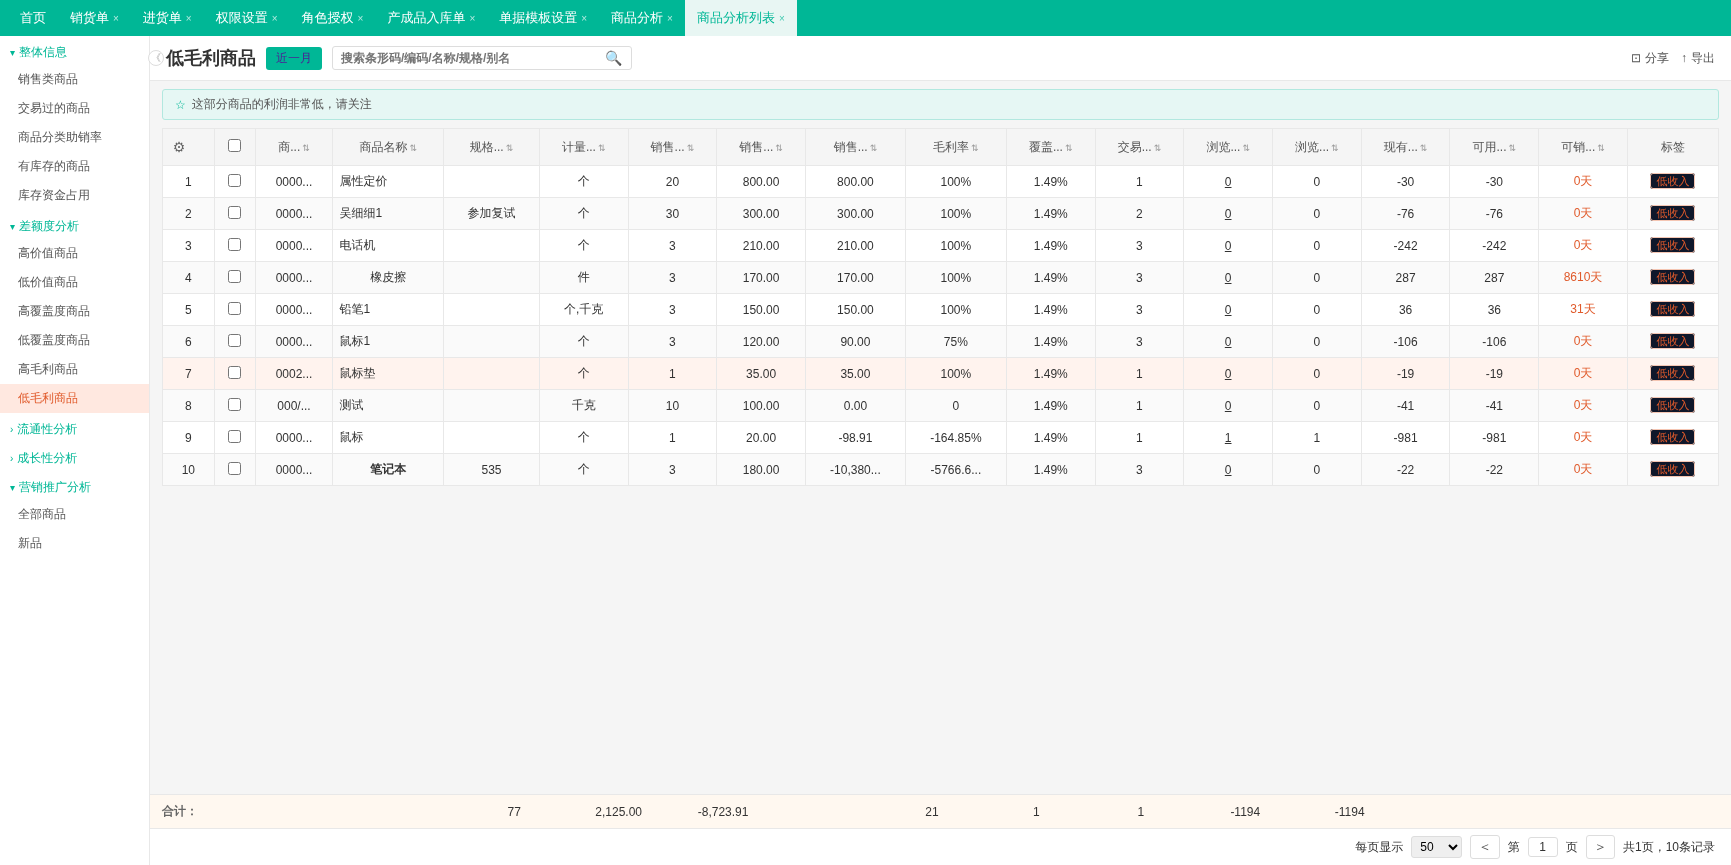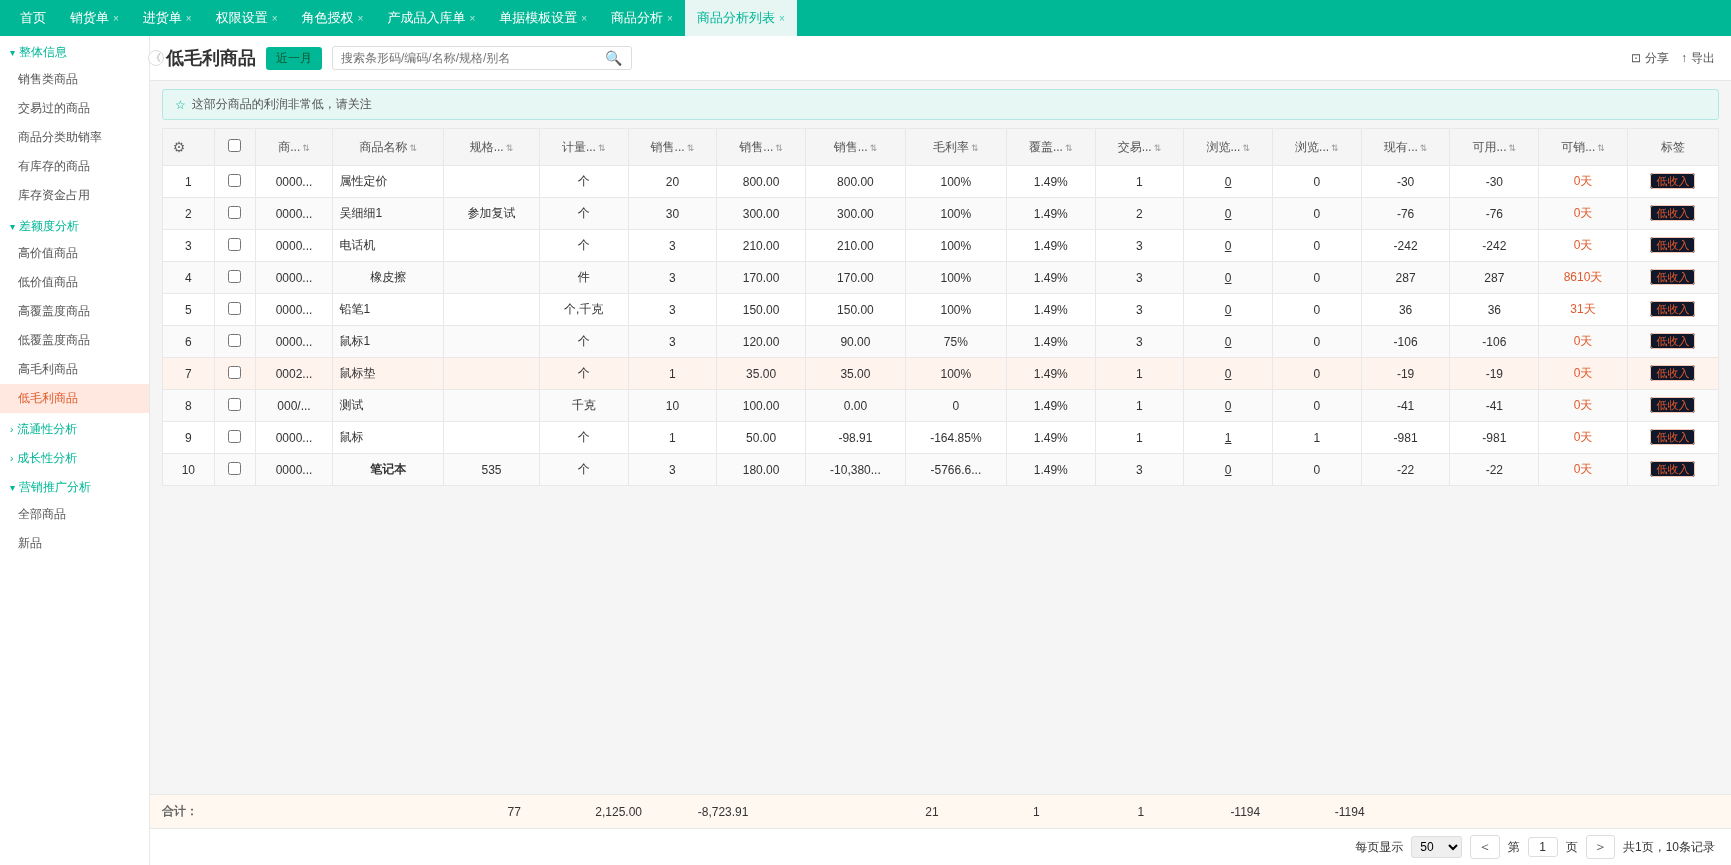--- a/index.html
+++ b/index.html
@@ -93,21 +93,21 @@
       border-bottom: 1px solid #e8e8e8;
     }
     .page-title {
       font-size: 18px;
       font-weight: bold;
       color: #333;
       margin-right: 10px;
     }
     .filter-btn {
       background: #00b796;
-      color: #14532d;
+      color: #4c1d95;
       border: none;
       border-radius: 3px;
       padding: 3px 10px;
       font-size: 12px;
       cursor: pointer;
       margin-right: 10px;
     }
     .search-box {
       display: flex;
       align-items: center;
@@ -117,20 +117,21 @@
       flex: 1;
       max-width: 300px;
     }
     .search-box input {
       border: none;
       outline: none;
       font-size: 12px;
       color: #0f766e;
       flex: 1;
       background: transparent;
+      font-weight: bold;
     }
     .search-icon { color: #00b796; font-size: 14px; cursor: pointer; }
     .header-actions {
       margin-left: auto;
       display: flex;
       align-items: center;
       gap: 12px;
     }
     .action-btn {
       display: flex;
@@ -595,21 +596,21 @@
     <td><span class="tag-badge">低收入</span></td>
   </tr>
             <tr>
     <td>9</td>
     <td><input type="checkbox" style=""></td>
     <td>0000...</td>
     <td style="text-align:left; cursor:pointer;">鼠标</td>
     <td></td>
     <td>个</td>
     <td>1</td>
-    <td>50.00</td>
+    <td>20.00</td>
     <td>-98.91</td>
     <td>-164.85%</td>
     <td>1.49%</td>
     <td>1</td>
     <td class="link-underline">1</td>
     <td>1</td>
     <td>-981</td>
     <td>-981</td>
     <td class="text-orange">0天</td>
     <td><span class="tag-badge">低收入</span></td>

